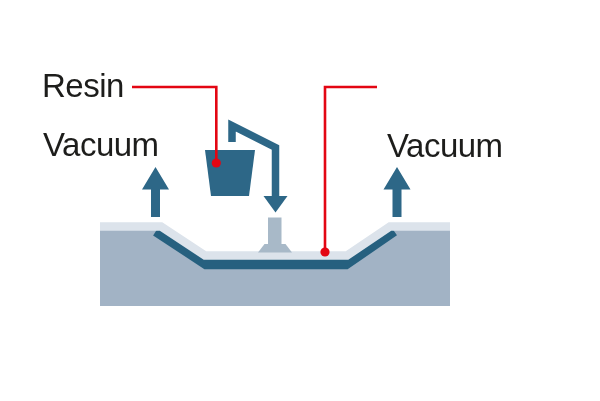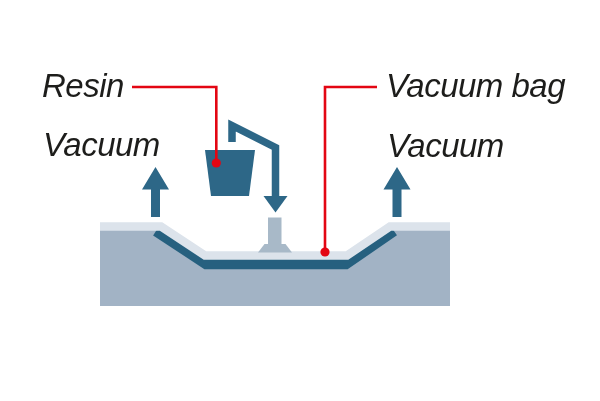--- a/index.html
+++ b/index.html
@@ -3,21 +3,20 @@
 <meta charset="utf-8">
 <style>
   html, body { margin: 0; padding: 0; background: #ffffff; }
   .stage {
     position: relative;
     width: 600px;
     height: 310px;
     background: var(--background, #ffffff);
     overflow: hidden;
     font-family: "Liberation Sans", sans-serif;
-    font-style: italic;
   }
   .diagram-svg {
     position: absolute;
     left: 0; top: 0;
     width: 600px; height: 401px;
   }
   .label {
     position: absolute;
     font-size: 33px;
     line-height: 33px;
@@ -77,19 +76,18 @@
     <circle class="leader-dot" cx="216.3" cy="163" r="4.6"></circle>
 
     <path class="leader" d="M377,87 L325,87 L325,249"></path>
     <circle class="leader-dot" cx="325" cy="252" r="4.6"></circle>
   </svg>
 
   <div class="label label-resin">Resin</div>
 
   <div class="label label-vacuum-left">Vacuum</div>
 
-  <div class="label label-vacuum-bag">Vacuum bag</div>
 
   <div class="label label-vacuum-right">Vacuum</div>
 
   <div class="footer-bar"></div>
 
 </div>
 
 </body></html>

